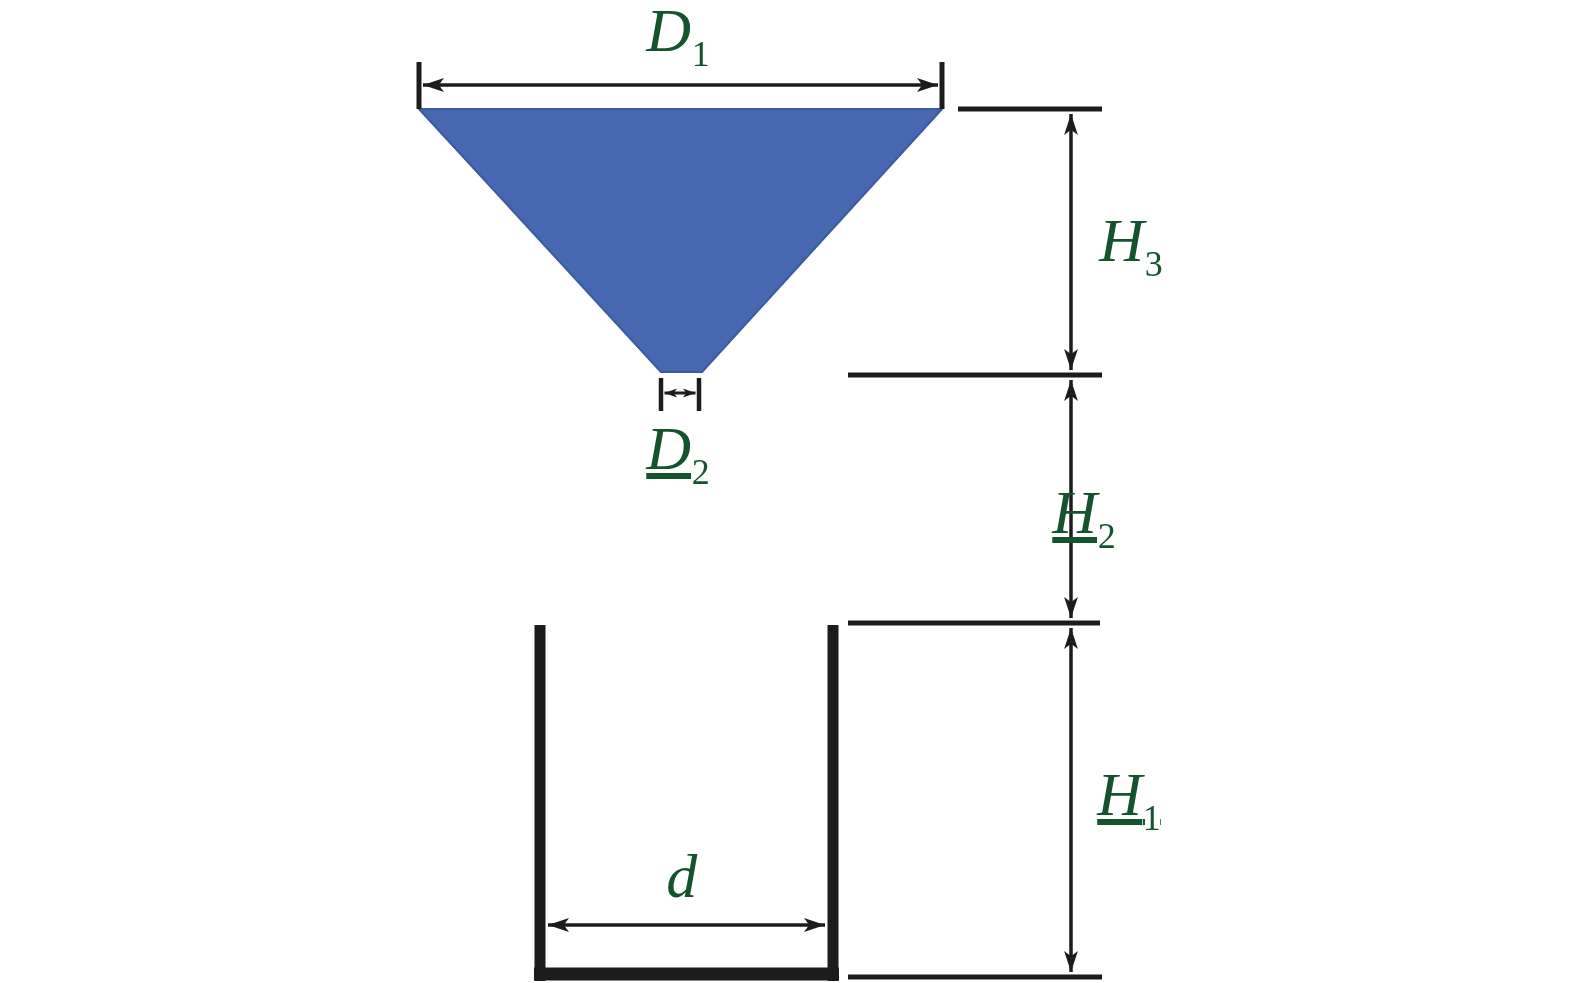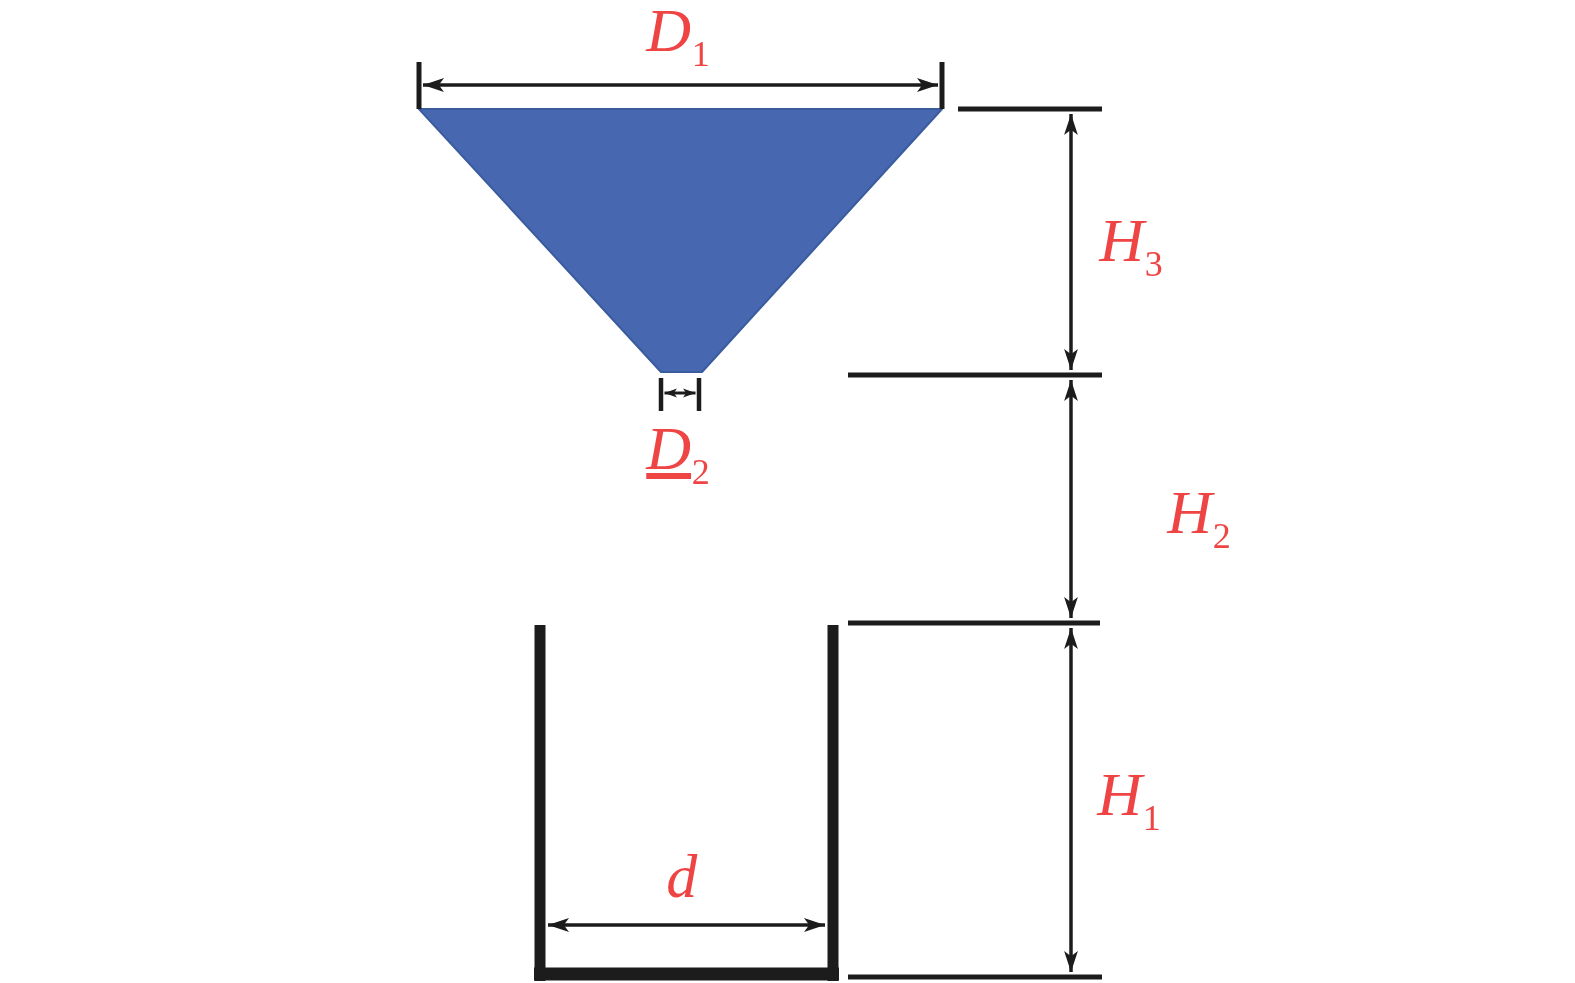--- a/index.html
+++ b/index.html
@@ -24,21 +24,21 @@
     position: absolute;
     left: 0; top: 0;
   }
   .dim-label {
     position: absolute;
     transform: translate(-50%, -50%);
     font-family: "Liberation Serif", serif;
     font-style: italic;
     font-size: 62px;
     line-height: 1;
-    color: #ef4444;
+    color: #14532d;
     white-space: nowrap;
     user-select: none;
   }
   .dim-label sub {
     font-style: normal;
     font-size: 0.58em;
     vertical-align: -0.42em;
     margin-left: 0.02em;
     line-height: 0;
   }
@@ -92,25 +92,25 @@
   </div>
 
   <div class="dim-label" style="left:678px; top:448px;text-decoration:underline;">
     <span>D</span><sub>2</sub>
   </div>
 
   <div class="dim-label" style="left:1131px; top:240px;">
     <span>H</span><sub>3</sub>
   </div>
 
-  <div class="dim-label" style="left:1199px; top:512px;">
+  <div class="dim-label" style="left:1084px; top:512px;text-decoration:underline;">
     <span>H</span><sub>2</sub>
   </div>
 
-  <div class="dim-label" style="left:1129px; top:794px;">
+  <div class="dim-label" style="left:1129px; top:794px;text-decoration:underline;">
     <span>H</span><sub>1</sub>
   </div>
 
   <div class="dim-label" style="left:682px; top:876px;">
     <span>d</span><sub></sub>
   </div>
 
 </div>
 
 </body></html>

